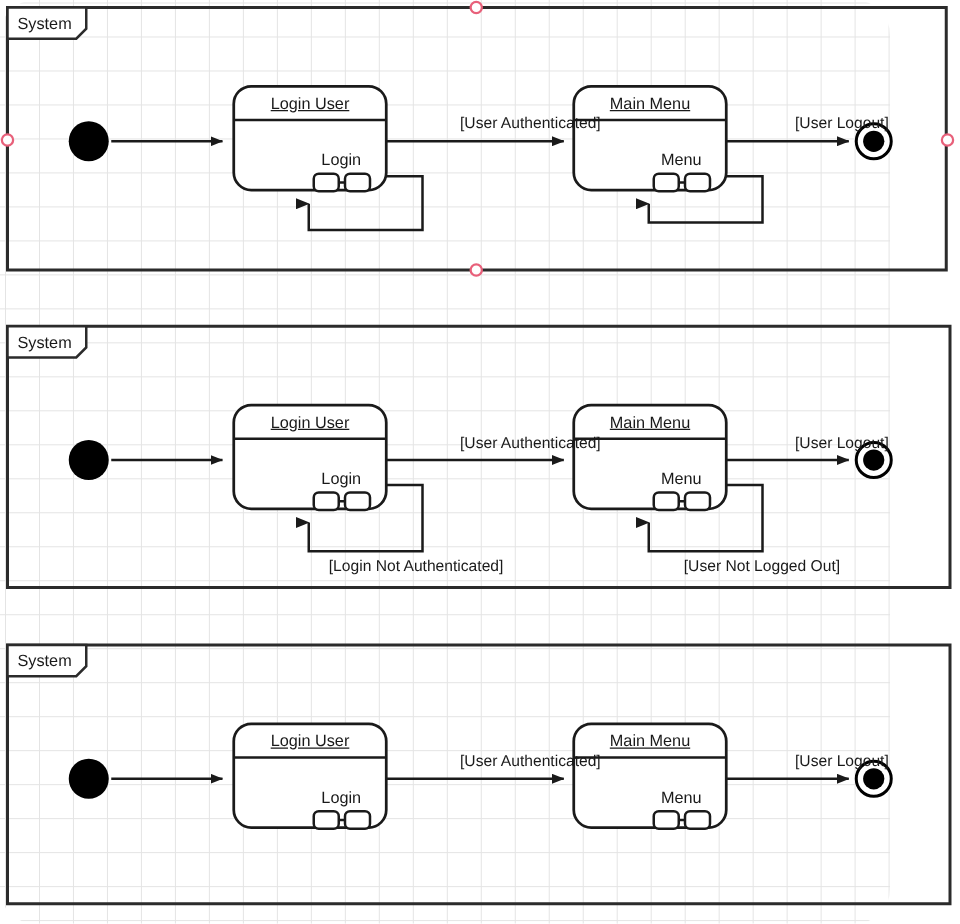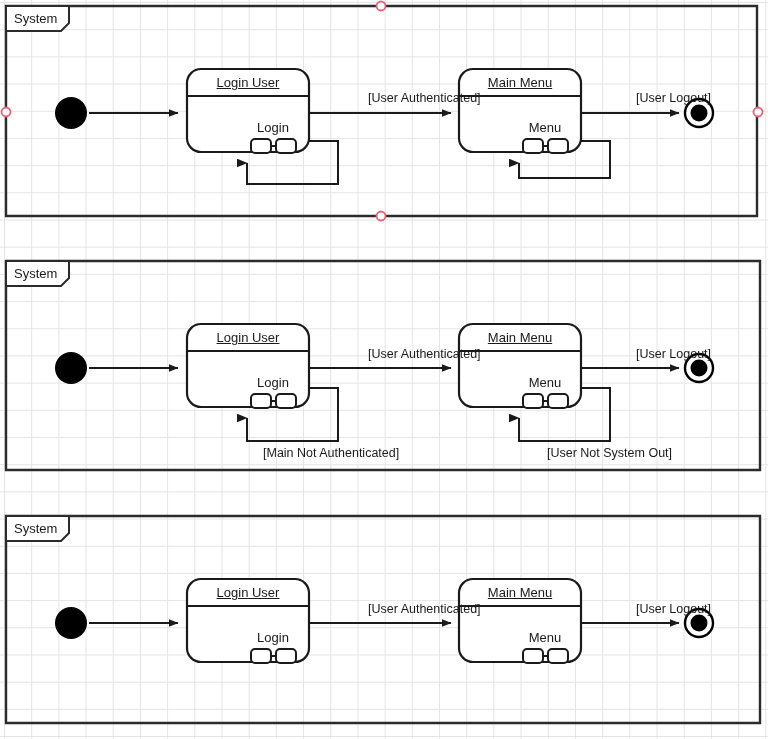--- a/index.html
+++ b/index.html
@@ -9,28 +9,29 @@
     background: #ffffff;
   }
   body {
     width: 768px;
     height: 739px;
     font-family: "Liberation Sans", sans-serif;
     overflow: hidden;
   }
   #canvas {
     position: relative;
-    width: 768px;
+    width: 712px;
     height: 739px;
     background-color: #ffffff;
     background-image:
       linear-gradient(to right, #e4e4e4 1px, transparent 1px),
       linear-gradient(to bottom, #e4e4e4 1px, transparent 1px);
     background-size: 27.2px 27.2px;
     background-position: 4px 2px;
+    border-radius: 28px;
   }
   .svg-layer {
     position: absolute;
     left: 0;
     top: 0;
     width: 768px;
     height: 739px;
   }
   .frame-label {
     position: absolute;
@@ -206,22 +207,22 @@
   <div class="edge-label" style="left:320px; top:92px;">[User Authenticated]</div>
   <div class="edge-label" style="left:588px; top:92px;">[User Logout]</div>
 
   <div class="frame-label" style="left:14px; top:267px;">System</div>
   <div class="state-title" style="left:187px; top:331px; width:122px;">Login User</div>
   <div class="state-body-label" style="left:187px; top:376px; width:122px;">Login</div>
   <div class="state-title" style="left:459px; top:331px; width:122px;">Main Menu</div>
   <div class="state-body-label" style="left:459px; top:376px; width:122px;">Menu</div>
   <div class="edge-label" style="left:320px; top:348px;">[User Authenticated]</div>
   <div class="edge-label" style="left:588px; top:348px;">[User Logout]</div>
-  <div class="edge-label" style="left:215px; top:447px;">[Main Not Authenticated]</div>
-  <div class="edge-label" style="left:499px; top:447px;">[User Not System Out]</div>
+  <div class="edge-label" style="left:215px; top:447px;">[Login Not Authenticated]</div>
+  <div class="edge-label" style="left:499px; top:447px;">[User Not Logged Out]</div>
 
   <div class="frame-label" style="left:14px; top:522px;">System</div>
   <div class="state-title" style="left:187px; top:586px; width:122px;">Login User</div>
   <div class="state-body-label" style="left:187px; top:631px; width:122px;">Login</div>
   <div class="state-title" style="left:459px; top:586px; width:122px;">Main Menu</div>
   <div class="state-body-label" style="left:459px; top:631px; width:122px;">Menu</div>
   <div class="edge-label" style="left:320px; top:603px;">[User Authenticated]</div>
   <div class="edge-label" style="left:588px; top:603px;">[User Logout]</div>
 
 </div>

